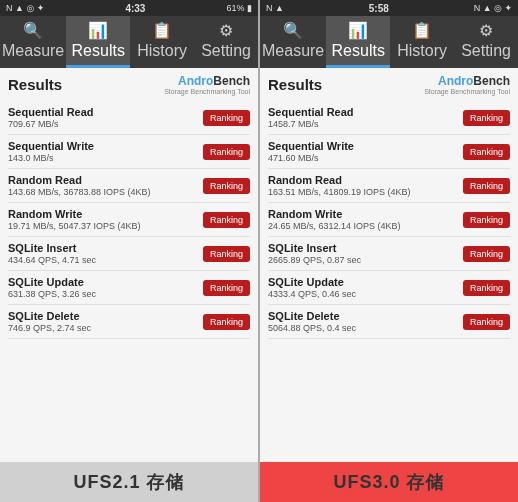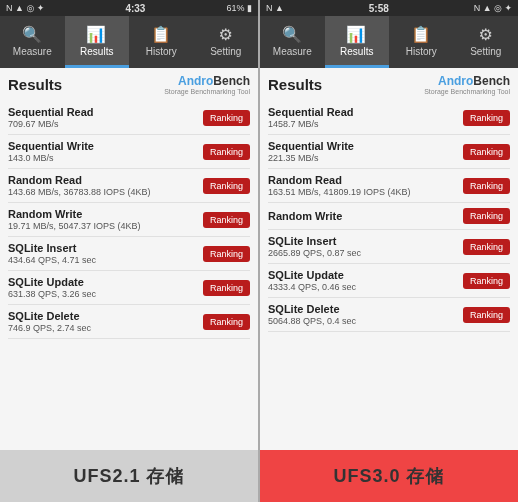--- a/index.html
+++ b/index.html
@@ -65,21 +65,21 @@
       border-bottom: 3px solid #4a9fe0;
     }
     .nav-icon {
       font-size: 16px;
       color: #ccc;
     }
     .nav-item.active .nav-icon {
       color: #fff;
     }
     .nav-label {
-      font-size: 10px;
+      font-size: 16px;
       color: #ccc;
     }
     .nav-item.active .nav-label {
       color: #fff;
     }
     
     .content {
       flex: 1;
       padding: 6px 8px;
       overflow-y: auto;
@@ -282,34 +282,35 @@
         <div class="bench-row">
           <div class="bench-info">
             <div class="bench-name">Sequential Read</div>
             <div class="bench-value">1458.7 MB/s</div>
           </div>
           <button class="ranking-btn">Ranking</button>
         </div>
         <div class="bench-row">
           <div class="bench-info">
             <div class="bench-name">Sequential Write</div>
-            <div class="bench-value">221.35 MB/s</div>
+            <div class="bench-value">471.60 MB/s</div>
           </div>
           <button class="ranking-btn">Ranking</button>
         </div>
         <div class="bench-row">
           <div class="bench-info">
             <div class="bench-name">Random Read</div>
             <div class="bench-value">163.51 MB/s, 41809.19 IOPS (4KB)</div>
           </div>
           <button class="ranking-btn">Ranking</button>
         </div>
         <div class="bench-row">
           <div class="bench-info">
             <div class="bench-name">Random Write</div>
+            <div class="bench-value">24.65 MB/s, 6312.14 IOPS (4KB)</div>
           </div>
           <button class="ranking-btn">Ranking</button>
         </div>
         <div class="bench-row">
           <div class="bench-info">
             <div class="bench-name">SQLite Insert</div>
             <div class="bench-value">2665.89 QPS, 0.87 sec</div>
           </div>
           <button class="ranking-btn">Ranking</button>
         </div>
@@ -324,20 +325,20 @@
           <div class="bench-info">
             <div class="bench-name">SQLite Delete</div>
             <div class="bench-value">5064.88 QPS, 0.4 sec</div>
           </div>
           <button class="ranking-btn">Ranking</button>
         </div>
       </div>
     </div>
   </div>
 
-<div class="bottom-row" style="display:flex; height:52px;">
+<div class="bottom-row" style="display:flex; height:40px;">
 <div style="flex: 1 1 0%; background: rgb(208, 208, 208); display: flex; align-items: center; justify-content: center; border-right: 2px solid rgb(170, 170, 170);">
       <span class="bottom-label-text">UFS2.1 存储</span>
     </div>
     <div style="flex: 1 1 0%; background: #ef4444; display: flex; align-items: center; justify-content: center;">
       <span class="bottom-label-text">UFS3.0 存储</span>
     </div>
   </div>
 
 </body></html>

